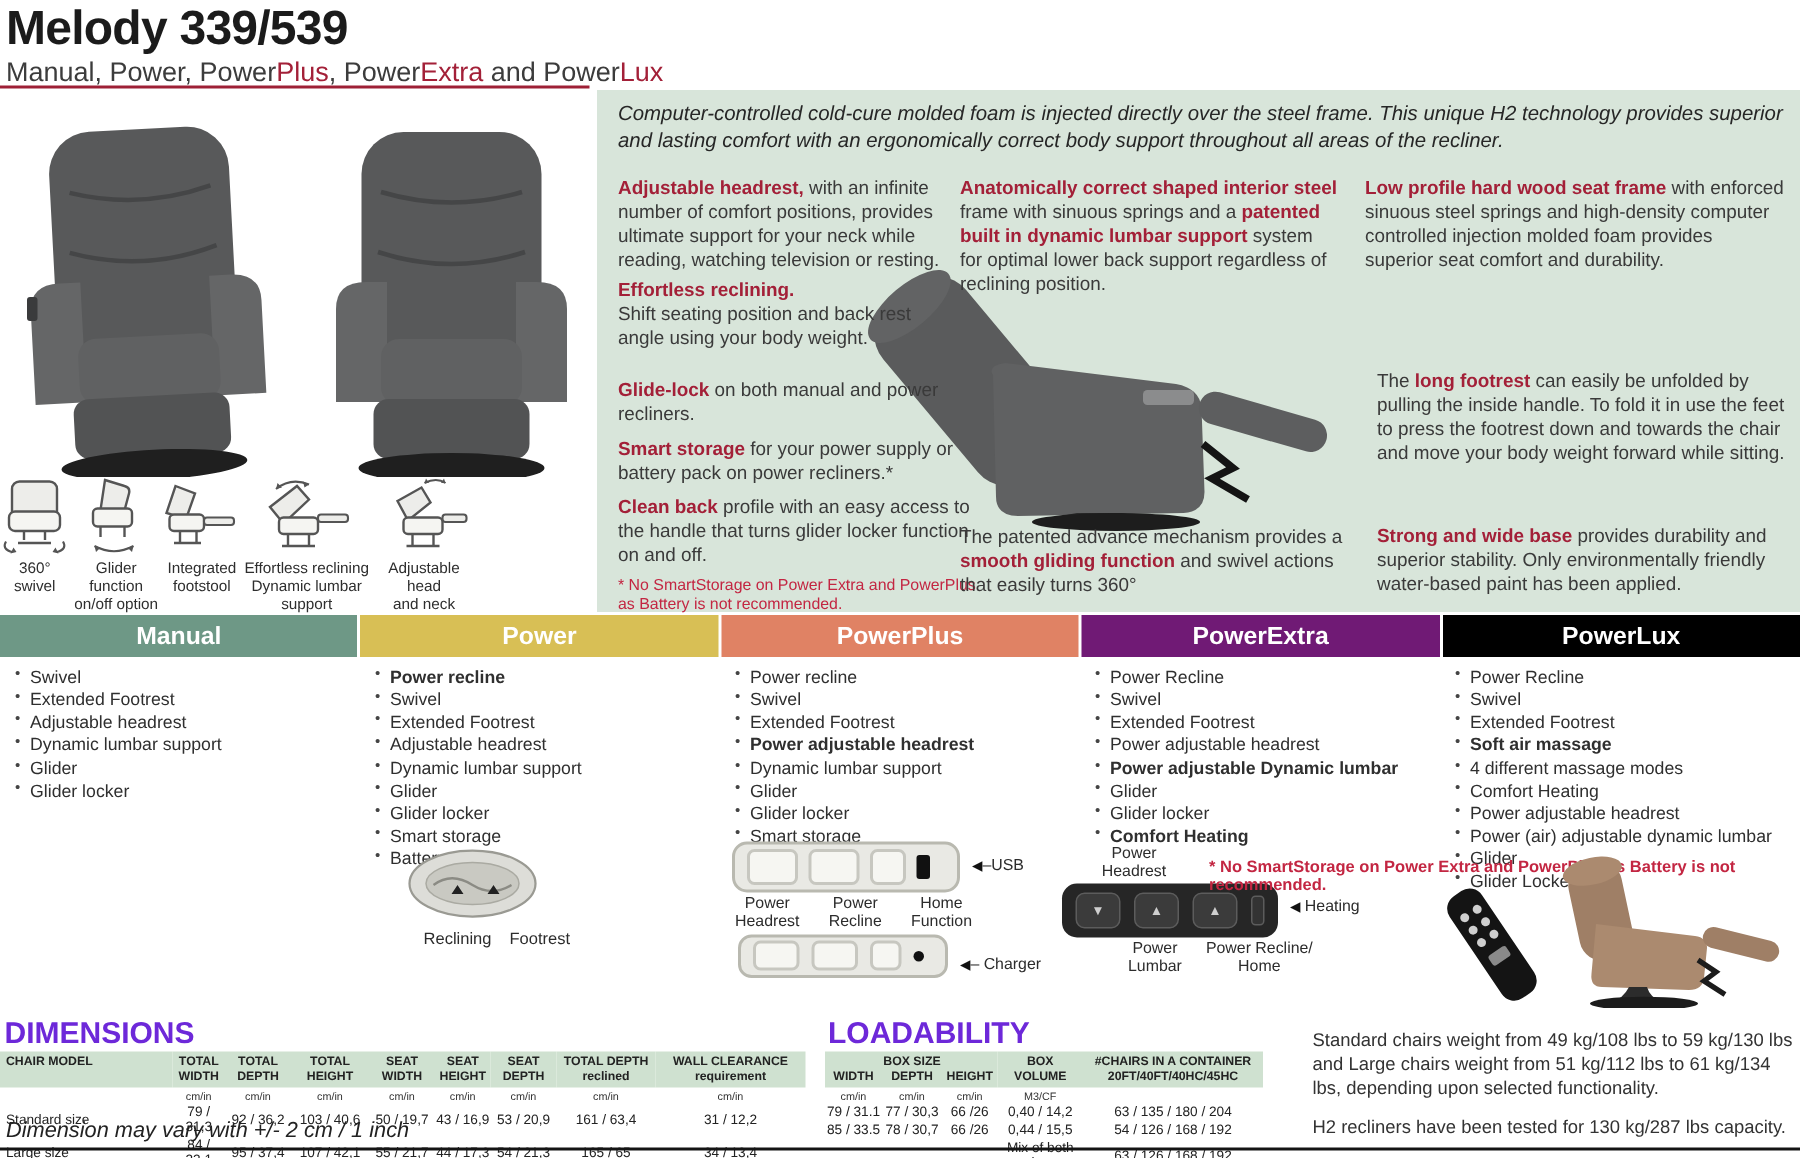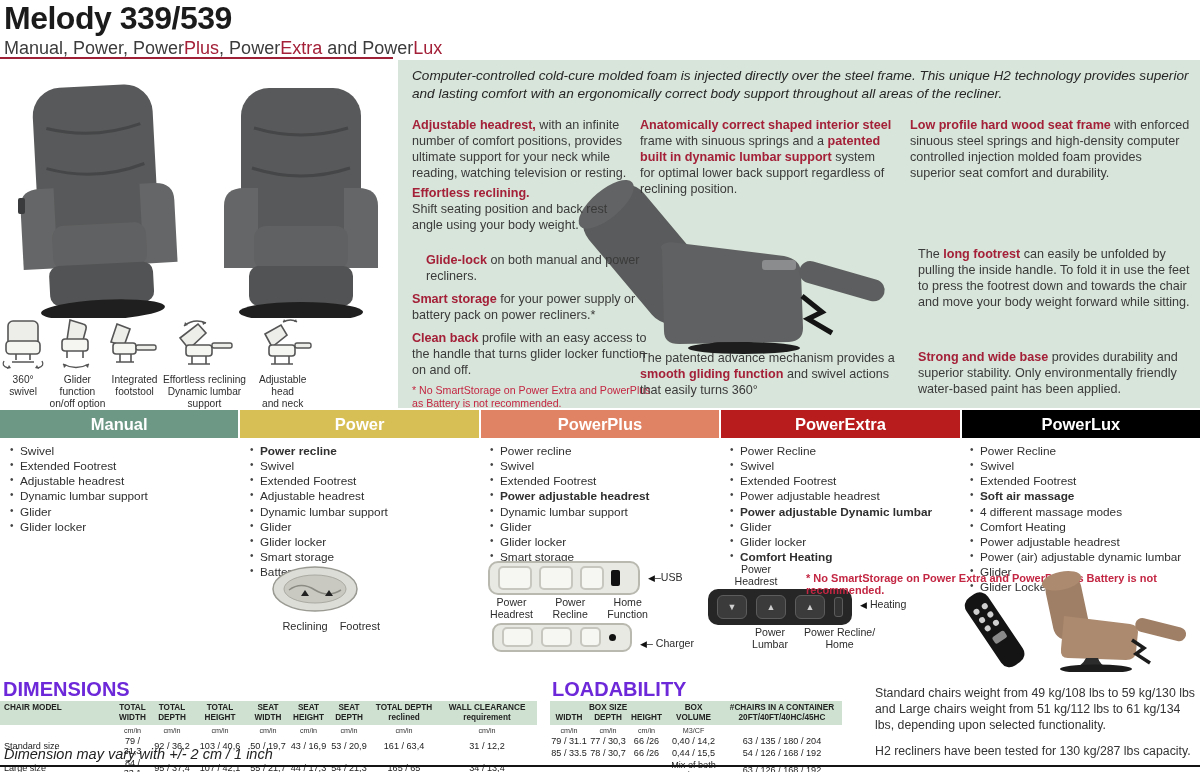--- a/index.html
+++ b/index.html
@@ -174,38 +174,38 @@
     <g transform="rotate(16 268 122)">
       <rect x="232" y="110" width="88" height="22" rx="11" fill="#5d5e5f"></rect>
     </g>
     <path d="M236 138 l20 16 l-14 7 l24 14" stroke="#141414" stroke-width="5" fill="none"></path>
     <path d="M152 184 q-16 2 -15 10 h58 q2 -8 -13 -10 z" fill="#2a2a2a"></path>
     <ellipse cx="178" cy="190" rx="56" ry="6" fill="#1d1d1d"></ellipse>
   </svg>
 
   <div class="gp-p" style="left:14px;top:57px;width:238px"><span class="lead">Adjustable headrest,</span><span> with an infinite number of comfort positions, provides ultimate support for your neck while reading, watching television or resting.</span></div>
   <div class="gp-p" style="left:14px;top:125px;width:200px"><span class="lead" style="display:block">Effortless reclining.</span><span>Shift seating position and back rest angle using your body weight.</span></div>
-  <div class="gp-p" style="left:28px;top:192px;width:230px"><span class="lead">Glide-lock</span><span> on both manual and power recliners.</span></div>
+  <div class="gp-p" style="left:14px;top:192px;width:230px"><span class="lead">Glide-lock</span><span> on both manual and power recliners.</span></div>
   <div class="gp-p" style="left:14px;top:231px;width:240px"><span class="lead">Smart storage</span><span> for your power supply or battery pack on power recliners.*</span></div>
   <div class="gp-p" style="left:14px;top:270px;width:246px"><span class="lead">Clean back</span><span> profile with an easy access to the handle that turns glider locker function on and off.</span></div>
   <div class="gp-note">* No SmartStorage on Power Extra and PowerPlus as Battery is not recommended.</div>
 
   <div class="gp-p" style="left:242px;top:57px;width:252px"><span class="lead">Anatomically correct shaped interior steel</span><span> frame with sinuous springs and a </span><span class="lead">patented built in dynamic lumbar support</span><span> system for optimal lower back support regardless of reclining position.</span></div>
   <div class="gp-p" style="left:242px;top:290px;width:262px"><span>The patented advance mechanism provides a </span><span class="lead">smooth gliding function</span><span> and swivel actions that easily turns 360°</span></div>
 
   <div class="gp-p" style="left:512px;top:57px;width:280px"><span class="lead">Low profile hard wood seat frame</span><span> with enforced sinuous steel springs and high-density computer controlled injection molded foam provides superior seat comfort and durability.</span></div>
   <div class="gp-p" style="left:520px;top:186px;width:274px"><span>The </span><span class="lead">long footrest</span><span> can easily be unfolded by pulling the inside handle. To fold it in use the feet to press the footrest down and towards the chair and move your body weight forward while sitting.</span></div>
   <div class="gp-p" style="left:520px;top:289px;width:274px"><span class="lead">Strong and wide base</span><span> provides durability and superior stability. Only environmentally friendly water-based paint has been applied.</span></div>
 </div>
 
 <div class="abs chead-row">
   <div class="chead" style="background: rgb(110, 152, 134);">Manual</div>
   <div class="chead" style="background: rgb(216, 191, 85);">Power</div>
   <div class="chead" style="background: rgb(224, 130, 100);">PowerPlus</div>
-  <div class="chead" style="background: #b91c1c;">PowerExtra</div>
+  <div class="chead" style="background: #701a75;">PowerExtra</div>
   <div class="chead" style="background: #000000;">PowerLux</div>
 </div>
 
 <div class="abs fcols">
   <div class="fcol">
 
   <div class="fitem">
         <span class="bullet">•</span>
         <span class="ftext">Swivel</span>
       </div>

